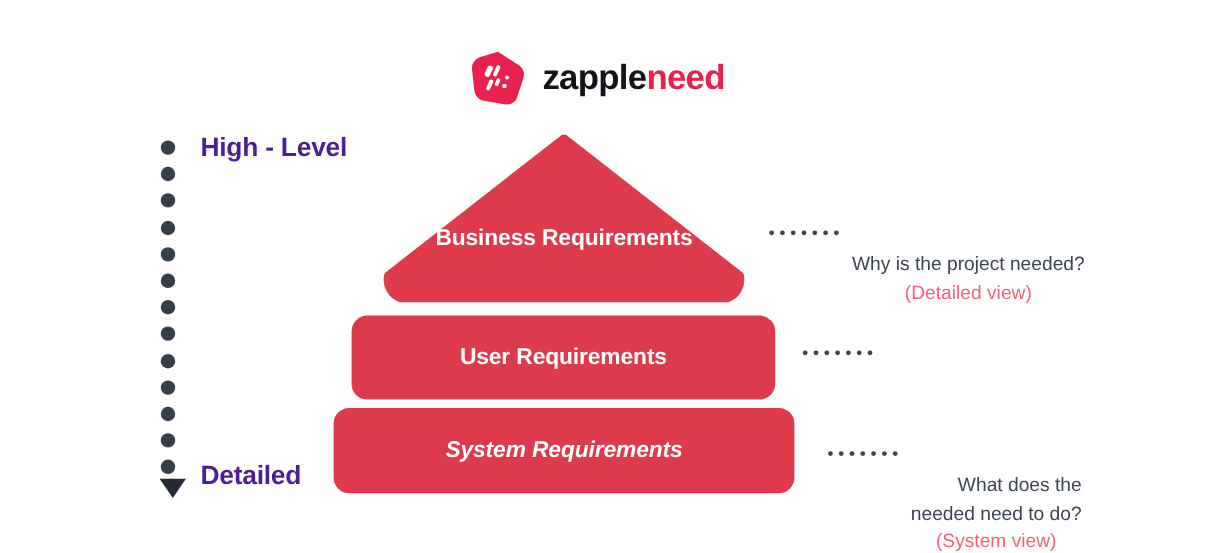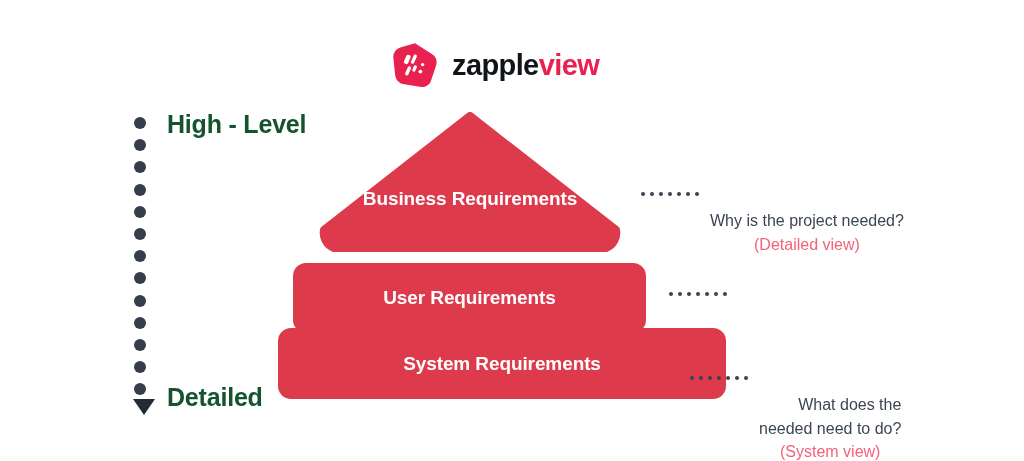--- a/index.html
+++ b/index.html
@@ -54,22 +54,22 @@
     left: 133px;
     top: 399px;
     width: 0;
     height: 0;
     border-left: 11px solid transparent;
     border-right: 11px solid transparent;
     border-top: 16px solid #232A33;
   }
   .scale-label {
     position: absolute;
-    color: #14532d;
-    font-size: 25px;
+    color: #4c1d95;
+    font-size: 22px;
     font-weight: 700;
     letter-spacing: -0.2px;
     white-space: nowrap;
   }
   #scale-label-high { left: 167px; top: 110px; }
   #scale-label-detailed { left: 167px; top: 383px; }
 
   
   #pyramid { position: absolute; left: 0; top: 0; }
 
@@ -100,21 +100,21 @@
     border-radius: 13px;
     display: flex;
     align-items: center;
     justify-content: center;
     color: #ffffff;
     font-size: 19px;
     font-weight: 700;
     letter-spacing: -0.1px;
   }
   #tier-user   { left: 293px; top: 263px; width: 353px; height: 70px; }
-  #tier-system { left: 278px; top: 328px; width: 448px; height: 71px; }
+  #tier-system { left: 278px; top: 340px; width: 384px; height: 71px; font-style: italic; }
 
   
   .annotation {
     position: absolute;
     display: flex;
     align-items: flex-start;
     gap: 11px;
   }
   .leader {
     display: flex;
@@ -159,21 +159,21 @@
       <g fill="#ffffff">
         <rect x="13.0" y="12.6" width="4.6" height="9.6" rx="2.1" transform="rotate(24 15.3 17.4)"></rect>
         <rect x="20.2" y="12.2" width="3.4" height="9.8" rx="1.6" transform="rotate(24 21.9 17.1)"></rect>
         <rect x="14.4" y="24.0" width="3.4" height="9.6" rx="1.6" transform="rotate(24 16.1 28.8)"></rect>
         <rect x="21.0" y="23.2" width="3.2" height="6.6" rx="1.5" transform="rotate(24 22.6 26.5)"></rect>
         <circle cx="28.4" cy="29.6" r="1.9"></circle>
         <circle cx="30.6" cy="22.6" r="1.7"></circle>
       </g>
     </svg>
   </div>
-  <div id="brand-wordmark"><span class="wm-dark">zapple</span><span class="wm-pink">view</span></div>
+  <div id="brand-wordmark"><span class="wm-dark">zapple</span><span class="wm-pink">need</span></div>
 </div>
 
 <div id="scale">
   <div id="scale-dots">
       <div class="scale-dot" style="left: 134px; top: 117px; background: rgb(54, 62, 74);"></div>
       <div class="scale-dot" style="left: 134px; top: 139.2px; background: rgb(54, 62, 74);"></div>
       <div class="scale-dot" style="left: 134px; top: 161.4px; background: rgb(54, 62, 74);"></div>
       <div class="scale-dot" style="left: 134px; top: 183.6px; background: rgb(54, 62, 74);"></div>
       <div class="scale-dot" style="left: 134px; top: 205.8px; background: rgb(54, 62, 74);"></div>
       <div class="scale-dot" style="left: 134px; top: 228px; background: rgb(54, 62, 74);"></div>

